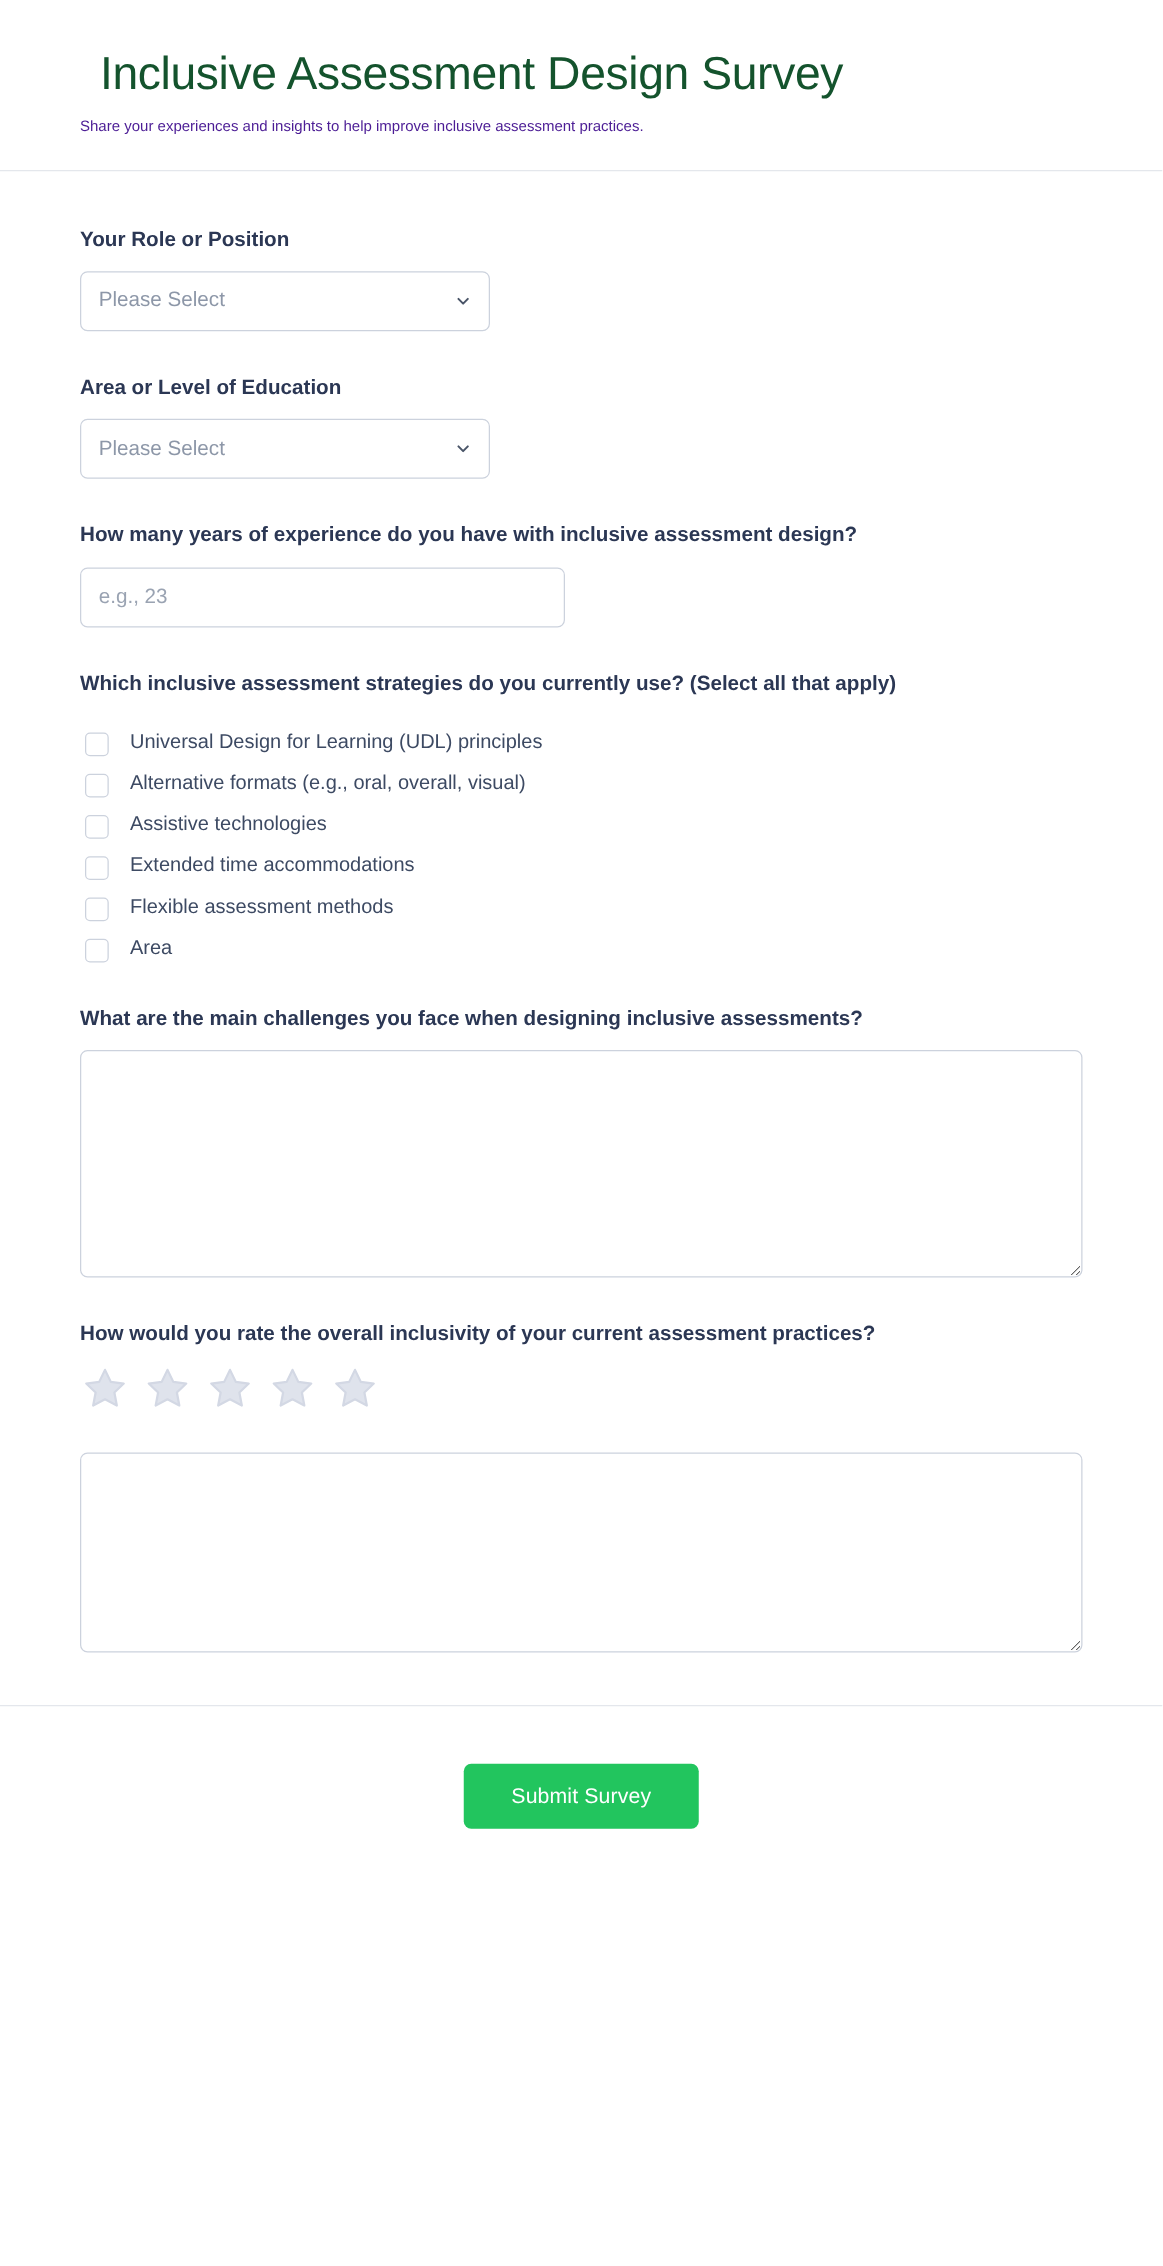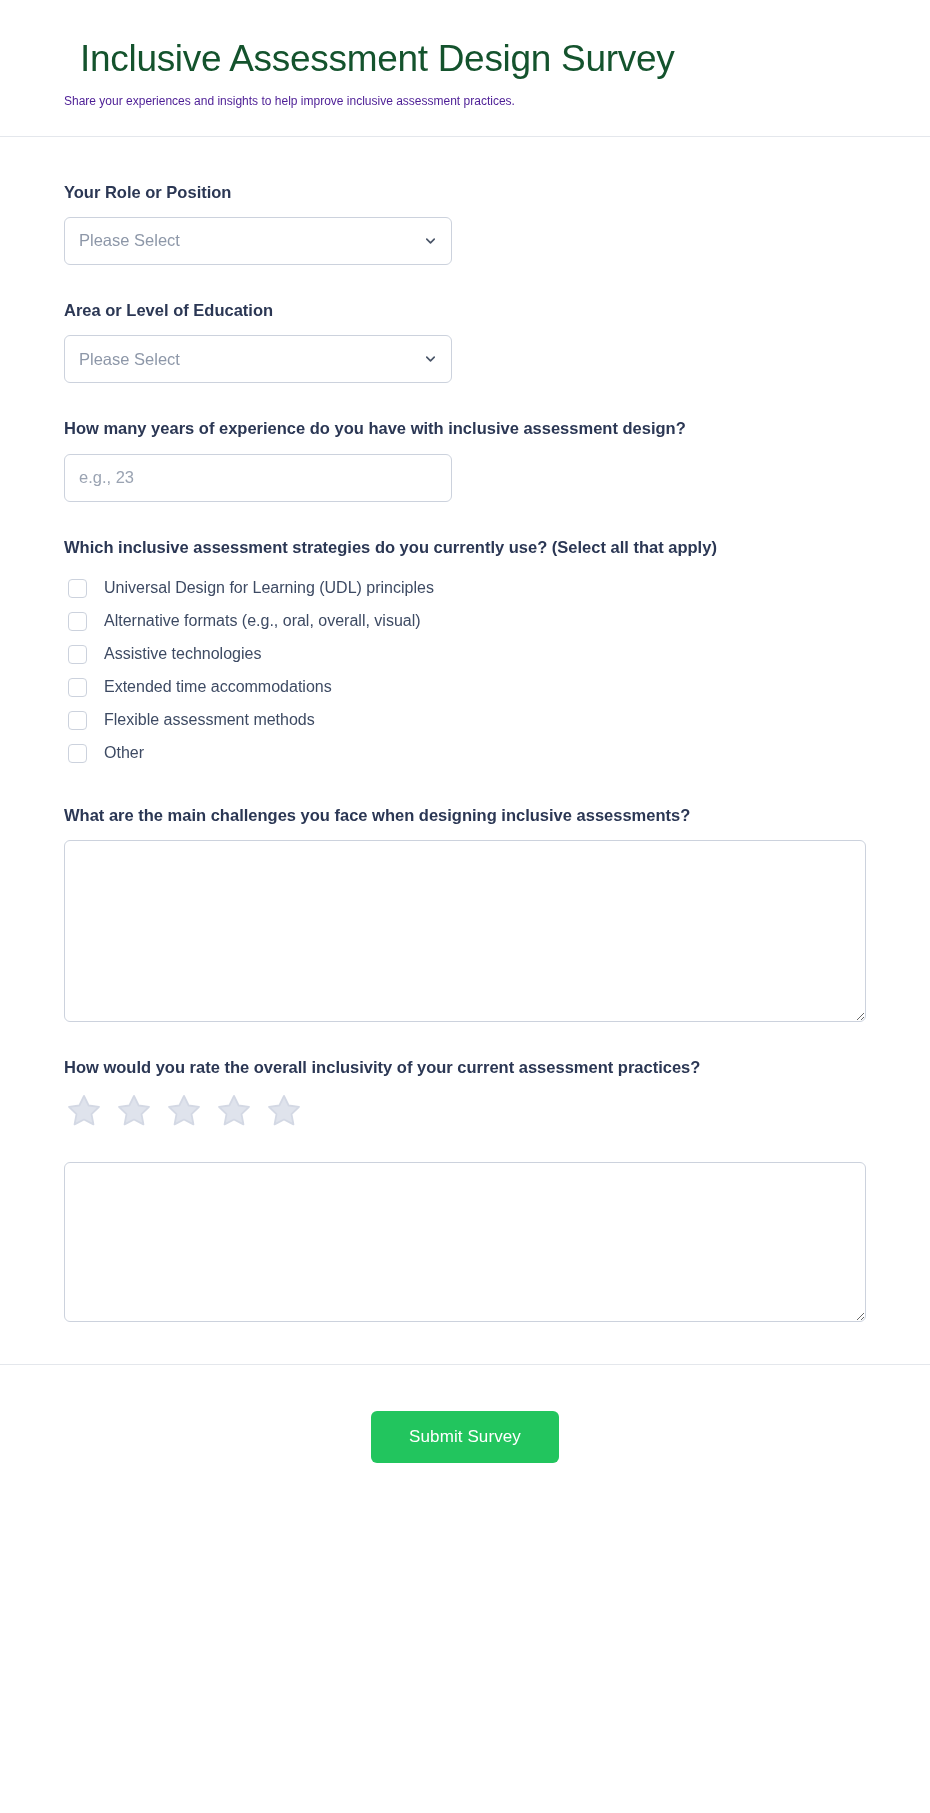--- a/index.html
+++ b/index.html
@@ -51,21 +51,21 @@
     font-size: 16.5px;
     font-weight: bold;
     color: #2b3754;
     margin: 0 0 14px 0;
     line-height: 1.35;
   }
 
   
   .select-wrap {
     position: relative;
-    width: 388px;
+    width: 328px;
   }
   .select-box {
     width: 100%;
     height: 48px;
     border: 1px solid #ccd2dd;
     border-radius: 6px;
     background: #ffffff;
     display: flex;
     align-items: center;
     padding: 0 40px 0 14px;
@@ -94,21 +94,21 @@
     font-size: 16.5px;
     font-family: "Liberation Sans", sans-serif;
     color: #2d3a52;
   }
   .text-input::placeholder { color: #9aa3b2; opacity: 1; }
 
   
   .checkbox-list { margin-top: 4px; }
   .checkbox-row {
     display: flex;
-    align-items: center;
+    align-items: flex-end;
     height: 33px;
   }
   .checkbox-box {
     width: 19px;
     height: 19px;
     border: 1px solid #ccd2dd;
     border-radius: 4px;
     background: #ffffff;
     margin-left: 4px;
     margin-right: 17px;
@@ -229,21 +229,21 @@
         <div class="checkbox-row">
           <span class="checkbox-box"></span>
           <span class="checkbox-label">Extended time accommodations</span>
         </div>
         <div class="checkbox-row">
           <span class="checkbox-box"></span>
           <span class="checkbox-label">Flexible assessment methods</span>
         </div>
         <div class="checkbox-row">
           <span class="checkbox-box"></span>
-          <span class="checkbox-label">Other</span>
+          <span class="checkbox-label">Area</span>
         </div>
       </div>
     </div>
 
     <div class="field-block">
       <label class="field-label">What are the main challenges you face when designing inclusive assessments?</label>
       <textarea class="textarea-box textarea-tall" placeholder="" style=""></textarea>
     </div>
 
     <div class="field-block">

